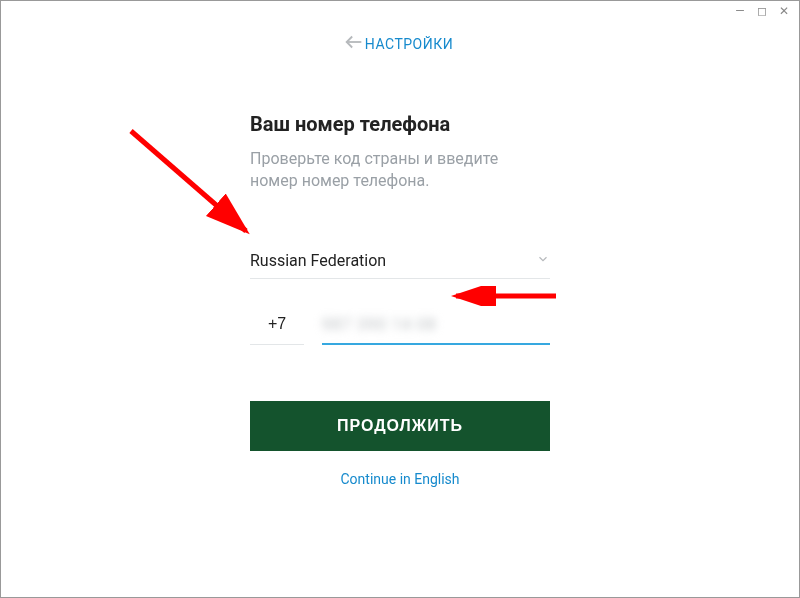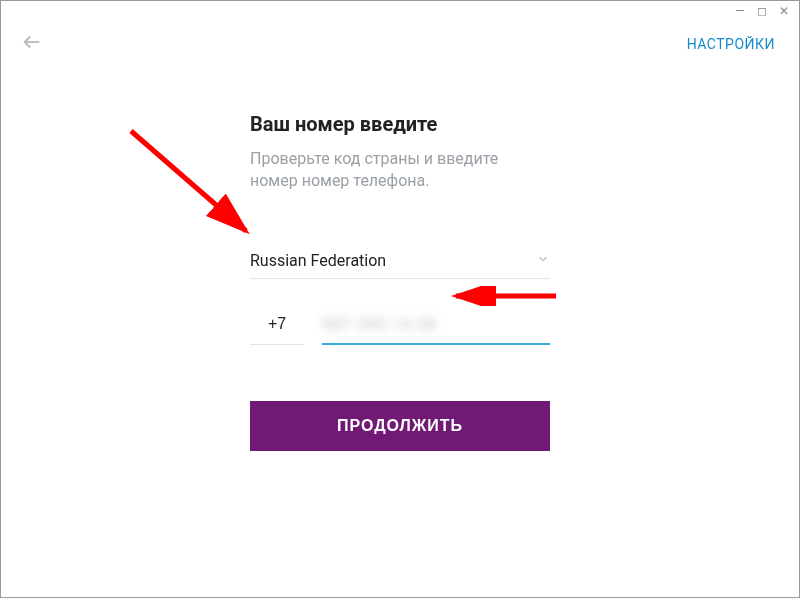--- a/index.html
+++ b/index.html
@@ -19,21 +19,21 @@
     justify-content: flex-end;
     align-items: center;
     gap: 8px;
     padding-right: 8px;
     color: #888;
     font-size: 12px;
   }
   .win-btn { width: 14px; text-align: center; cursor: default; }
   .topbar {
     display: flex;
-    justify-content: space-between;
+    justify-content: center;
     align-items: center;
     padding: 10px 24px 0 20px;
   }
   .back-arrow {
     color: #b6b9bc;
     cursor: pointer;
   }
   .settings-link {
     color: #168acd;
     font-size: 14px;
@@ -95,21 +95,21 @@
     font-size: 16px;
     color: #b9bdc0;
     letter-spacing: 1px;
     filter: blur(4px);
     user-select: none;
   }
   .continue-btn {
     margin-top: 56px;
     width: 100%;
     height: 50px;
-    background: #701a75;
+    background: #14532d;
     color: #fff;
     border: none;
     font-size: 16px;
     font-weight: 600;
     letter-spacing: 1px;
     cursor: pointer;
   }
   .english-link {
     display: block;
     margin-top: 20px;
@@ -134,21 +134,21 @@
   <div class="back-arrow">
     <svg width="22" height="22" viewBox="0 0 24 24" fill="none" stroke="currentColor" stroke-width="2">
       <line x1="20" y1="12" x2="4" y2="12"></line>
       <polyline points="10 18 4 12 10 6"></polyline>
     </svg>
   </div>
   <div class="settings-link">НАСТРОЙКИ</div>
 </div>
 
 <div class="content">
-  <div class="heading">Ваш номер введите</div>
+  <div class="heading">Ваш номер телефона</div>
   <div class="subheading">
     <span>Проверьте код страны и введите</span><br>
     <span>номер номер телефона.</span>
   </div>
 
   <div class="country-row">
     <span class="country-name">Russian Federation</span>
     <span class="chevron">
       <svg width="14" height="14" viewBox="0 0 24 24" fill="none" stroke="currentColor" stroke-width="2">
         <polyline points="6 9 12 15 18 9"></polyline>
@@ -158,20 +158,21 @@
 
   <div class="phone-row">
     <input class="code-field" value="+7" style="">
     <div class="phone-field-wrap">
       <span class="phone-blur">987 390 14 08</span>
     </div>
   </div>
 
   <button class="continue-btn">ПРОДОЛЖИТЬ</button>
 
+  <div class="english-link">Continue in English</div>
 </div>
 
 <svg class="anno" style="left:120px; top:120px;" width="170" height="140">
   <defs>
     <marker id="ah1" markerWidth="10" markerHeight="10" refX="8" refY="3" orient="auto">
       <path d="M0,0 L0,6 L9,3 z" fill="#ff0000"></path>
     </marker>
   </defs>
   <line x1="10" y1="10" x2="125" y2="110" stroke="#ff0000" stroke-width="5" marker-end="url(#ah1)"></line>
 </svg>

